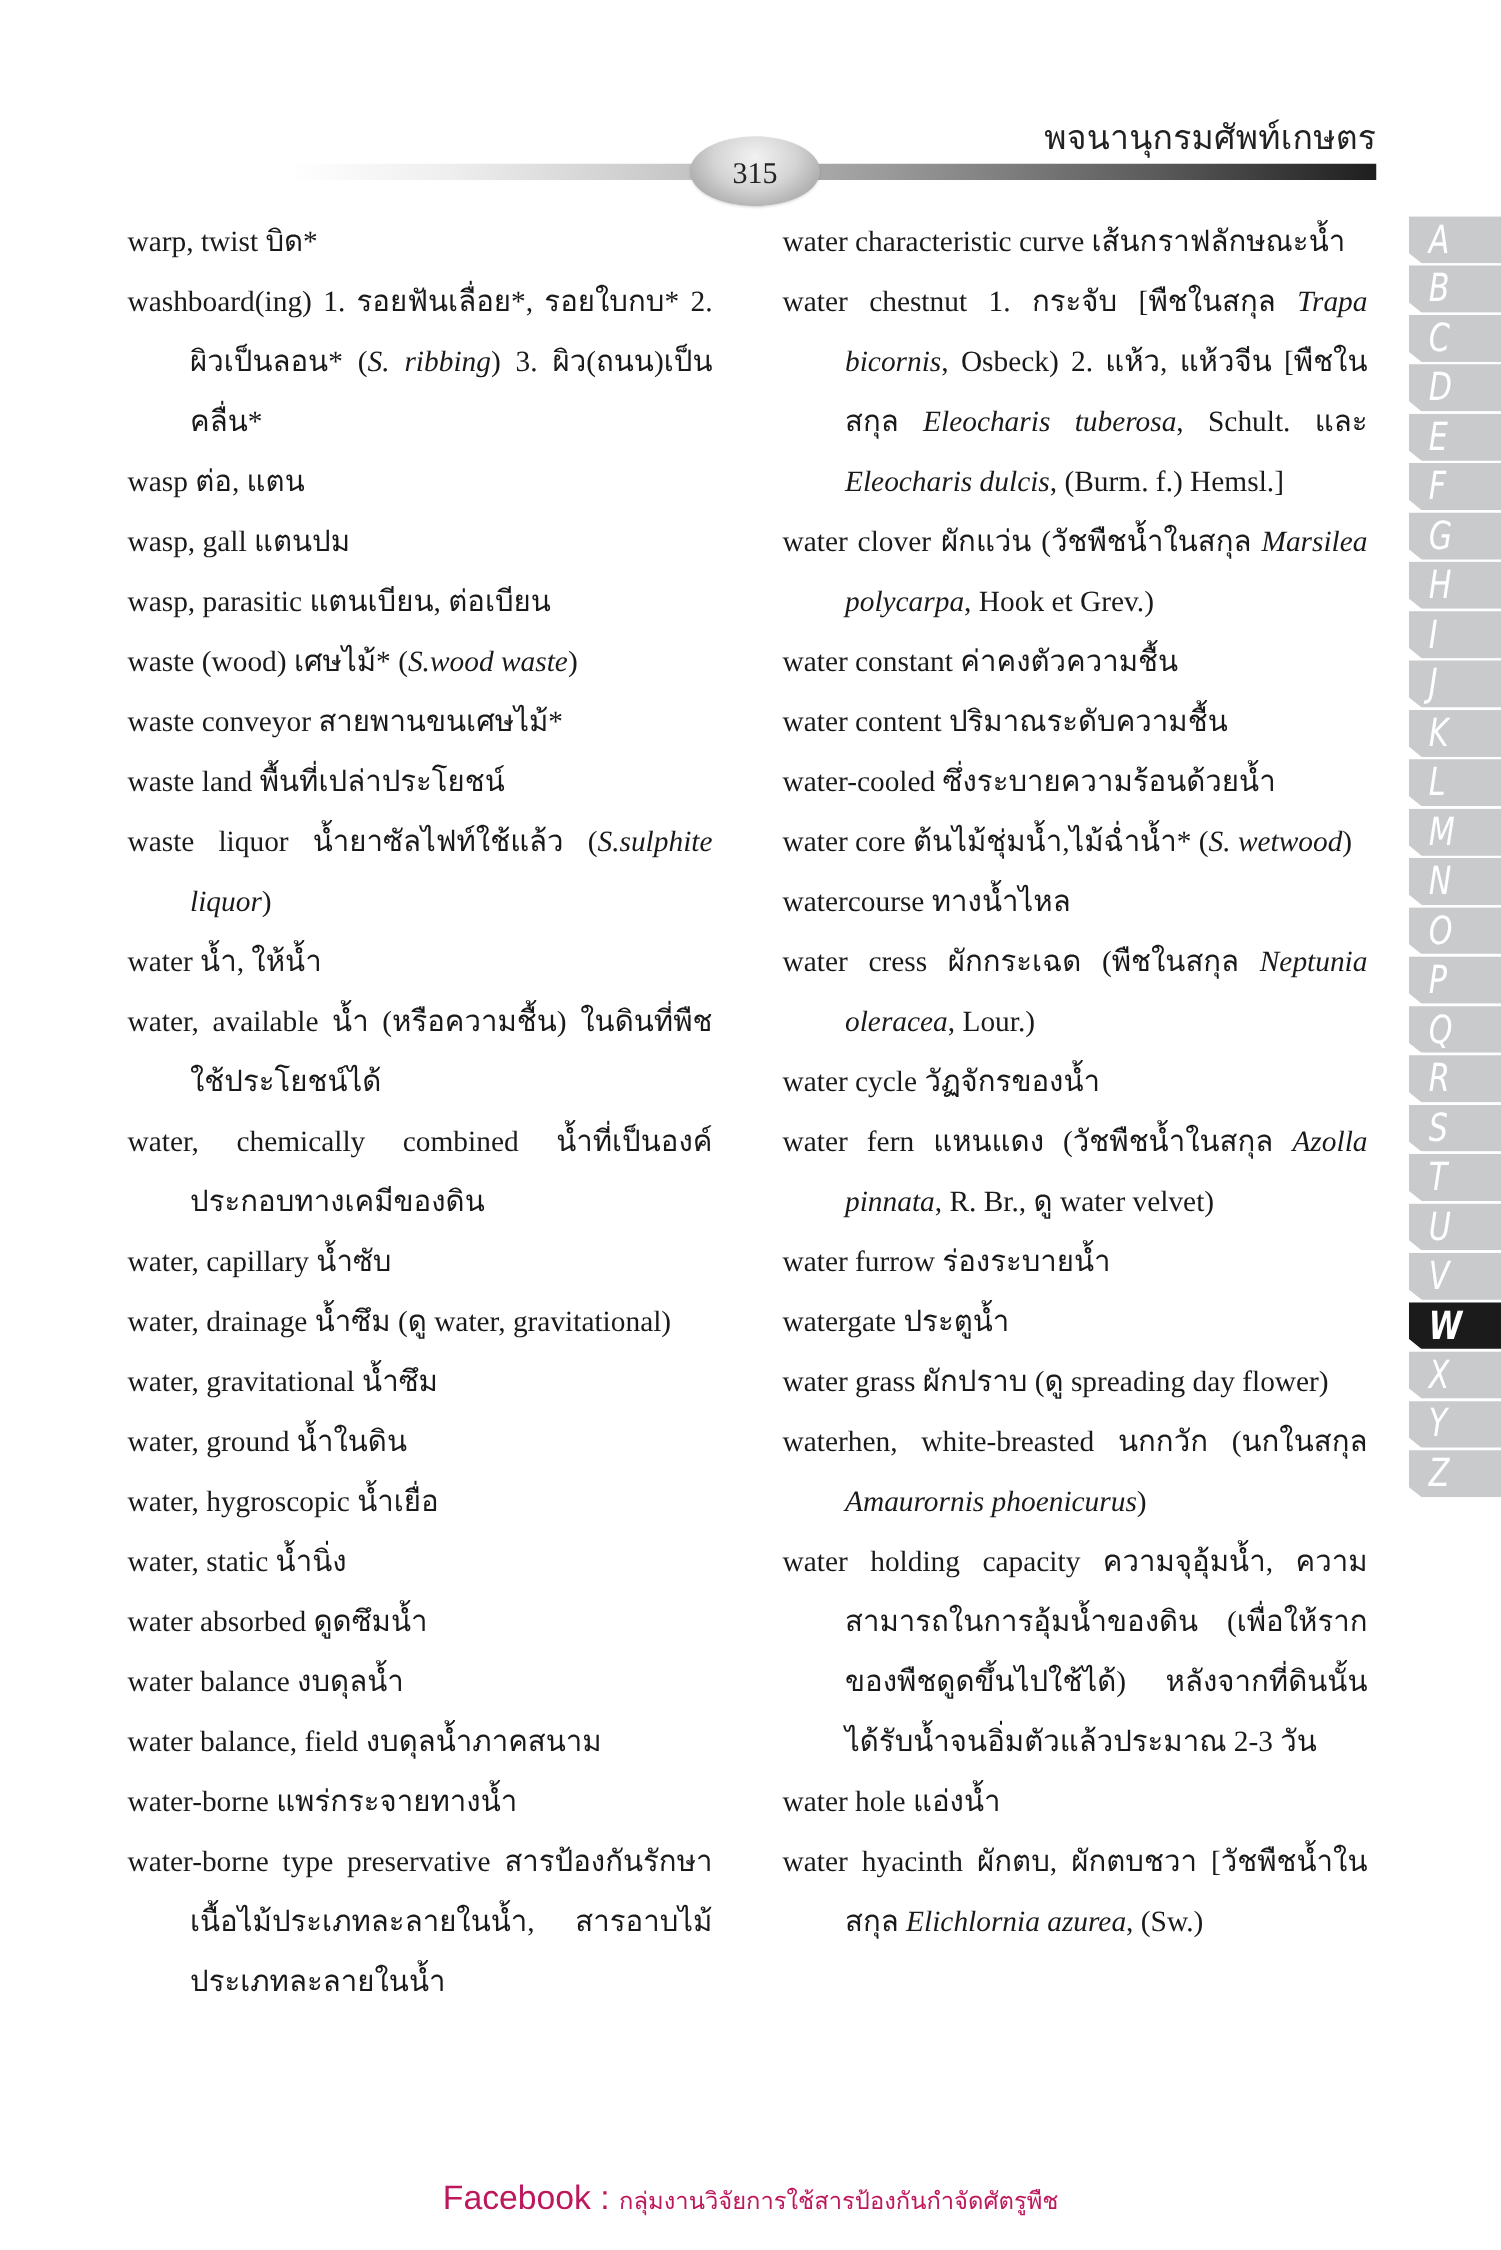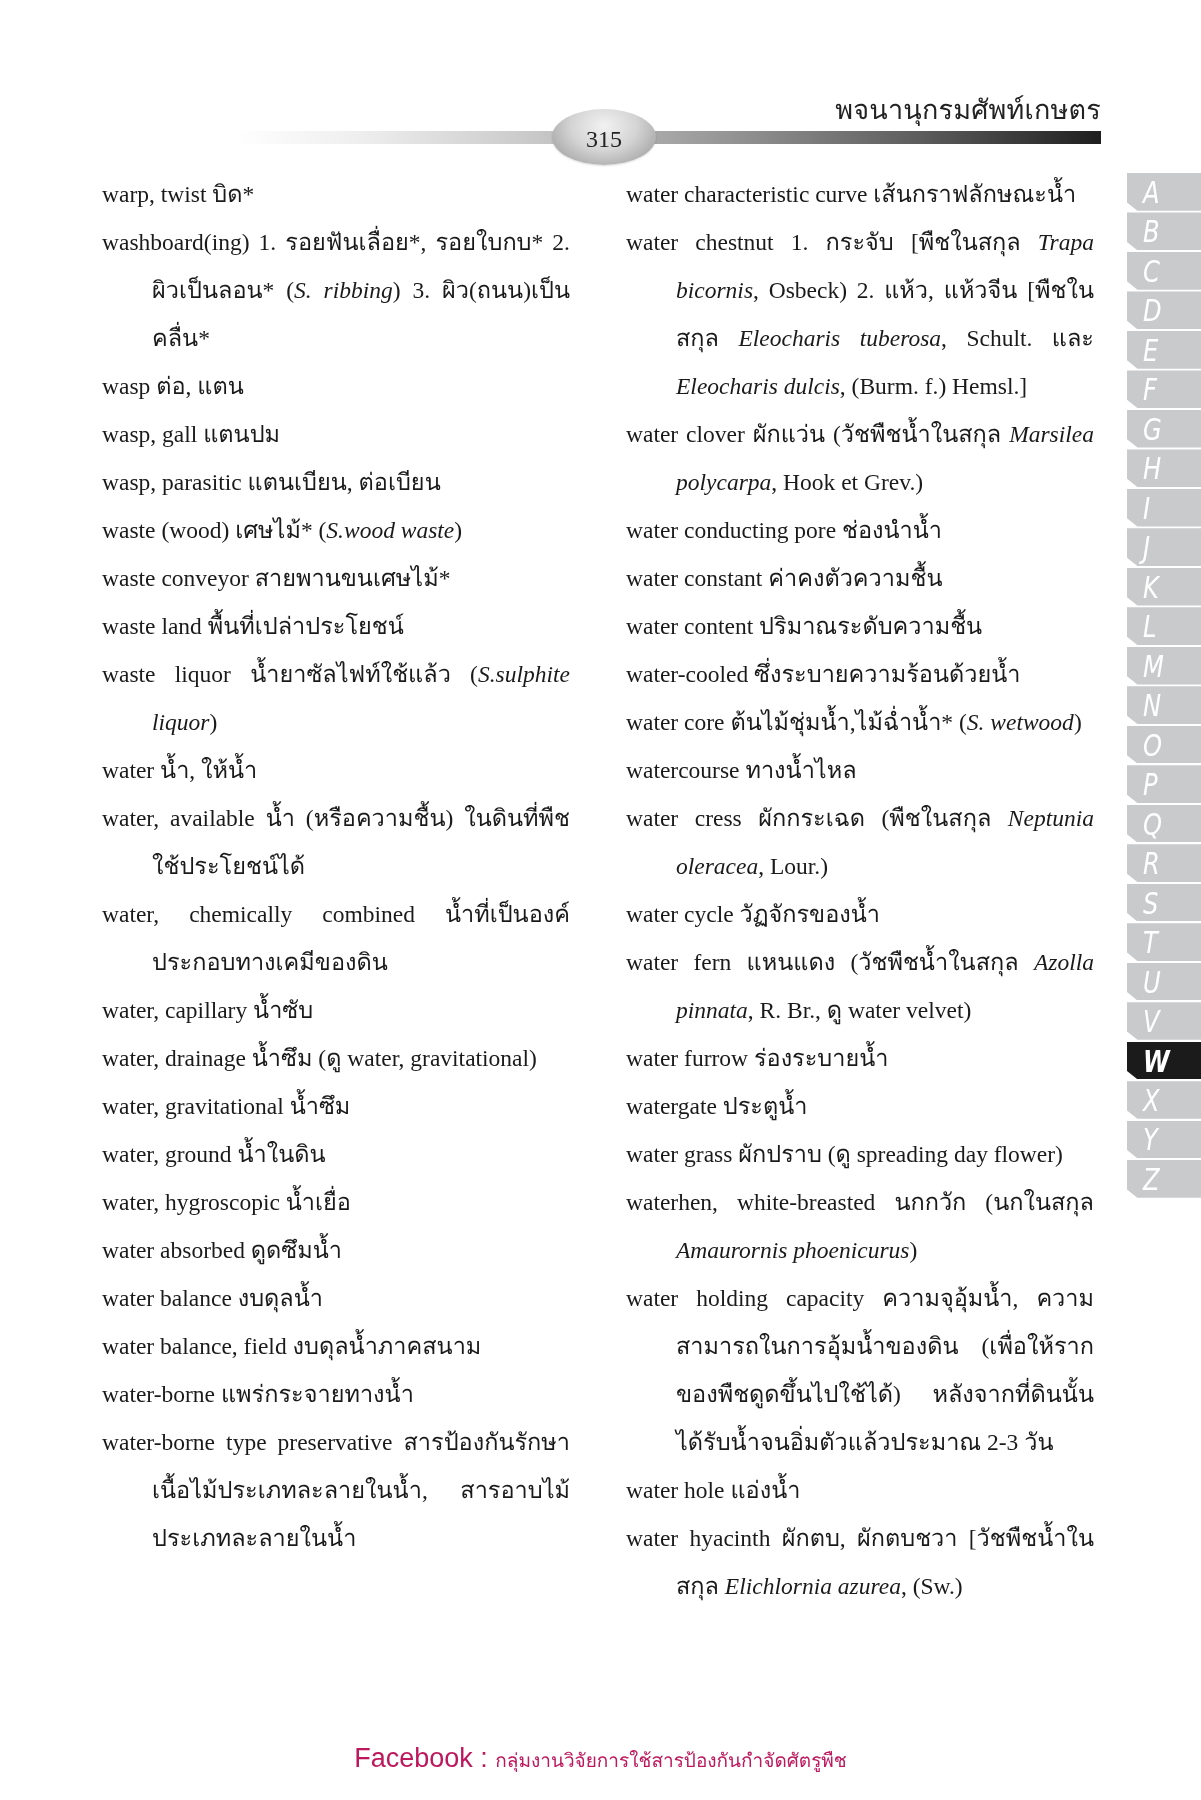--- a/index.html
+++ b/index.html
@@ -74,31 +74,31 @@
     <div class="entry"><span class="term">waste land</span><span> พื้นที่เปล่าประโยชน์</span></div>
     <div class="entry"><span class="term">waste liquor</span><span> น้ำยาซัลไฟท์ใช้แล้ว (</span><span class="it">S.sulphite liquor</span><span>)</span></div>
     <div class="entry"><span class="term">water</span><span>  น้ำ, ให้น้ำ</span></div>
     <div class="entry"><span class="term">water, available</span><span> น้ำ (หรือความชื้น) ในดินที่พืชใช้ประโยชน์ได้</span></div>
     <div class="entry"><span class="term">water, chemically combined</span><span> น้ำที่เป็นองค์ประกอบทางเคมีของดิน</span></div>
     <div class="entry"><span class="term">water, capillary</span><span>  น้ำซับ</span></div>
     <div class="entry"><span class="term">water, drainage</span><span>  น้ำซึม (ดู water, gravitational)</span></div>
     <div class="entry"><span class="term">water, gravitational</span><span>  น้ำซึม</span></div>
     <div class="entry"><span class="term">water, ground</span><span>  น้ำในดิน</span></div>
     <div class="entry"><span class="term">water, hygroscopic</span><span>  น้ำเยื่อ</span></div>
+    <div class="entry"><span class="term">water, static</span><span>  น้ำนิ่ง</span></div>
     <div class="entry"><span class="term">water absorbed</span><span>  ดูดซึมน้ำ</span></div>
     <div class="entry"><span class="term">water balance</span><span>  งบดุลน้ำ</span></div>
     <div class="entry"><span class="term">water balance, field</span><span> งบดุลน้ำภาคสนาม</span></div>
     <div class="entry"><span class="term">water-borne</span><span> แพร่กระจายทางน้ำ</span></div>
     <div class="entry"><span class="term">water-borne type preservative</span><span>  สารป้องกันรักษาเนื้อไม้ประเภทละลายในน้ำ,  สารอาบไม้ประเภทละลายในน้ำ</span></div>
   </div>
 <div class="column col-right" id="col-right">
     <div class="entry"><span class="term">water characteristic curve</span><span> เส้นกราฟลักษณะน้ำ</span></div>
     <div class="entry"><span class="term">water chestnut</span><span> 1. กระจับ [พืชในสกุล </span><span class="it">Trapa bicornis</span><span>, Osbeck) 2. แห้ว, แห้วจีน [พืชในสกุล </span><span class="it">Eleocharis tuberosa</span><span>, Schult. และ </span><span class="it">Eleocharis dulcis</span><span>, (Burm. f.) Hemsl.]</span></div>
     <div class="entry"><span class="term">water clover</span><span> ผักแว่น  (วัชพืชน้ำในสกุล </span><span class="it">Marsilea polycarpa</span><span>, Hook et Grev.)</span></div>
-    <div class="entry"><span class="term">water conducting pore</span><span>  ช่องนำน้ำ</span></div>
     <div class="entry"><span class="term">water constant</span><span> ค่าคงตัวความชื้น</span></div>
     <div class="entry"><span class="term">water content</span><span> ปริมาณระดับความชื้น</span></div>
     <div class="entry"><span class="term">water-cooled</span><span> ซึ่งระบายความร้อนด้วยน้ำ</span></div>
     <div class="entry"><span class="term">water core</span><span> ต้นไม้ชุ่มน้ำ,ไม้ฉ่ำน้ำ* (</span><span class="it">S. wetwood</span><span>)</span></div>
     <div class="entry"><span class="term">watercourse</span><span>  ทางน้ำไหล</span></div>
     <div class="entry"><span class="term">water cress</span><span> ผักกระเฉด (พืชในสกุล </span><span class="it">Neptunia oleracea</span><span>, Lour.)</span></div>
     <div class="entry"><span class="term">water cycle</span><span>  วัฏจักรของน้ำ</span></div>
     <div class="entry"><span class="term">water fern</span><span> แหนแดง (วัชพืชน้ำในสกุล </span><span class="it">Azolla pinnata</span><span>, R. Br., ดู water velvet)</span></div>
     <div class="entry"><span class="term">water furrow</span><span>  ร่องระบายน้ำ</span></div>
     <div class="entry"><span class="term">watergate</span><span>  ประตูน้ำ</span></div>

